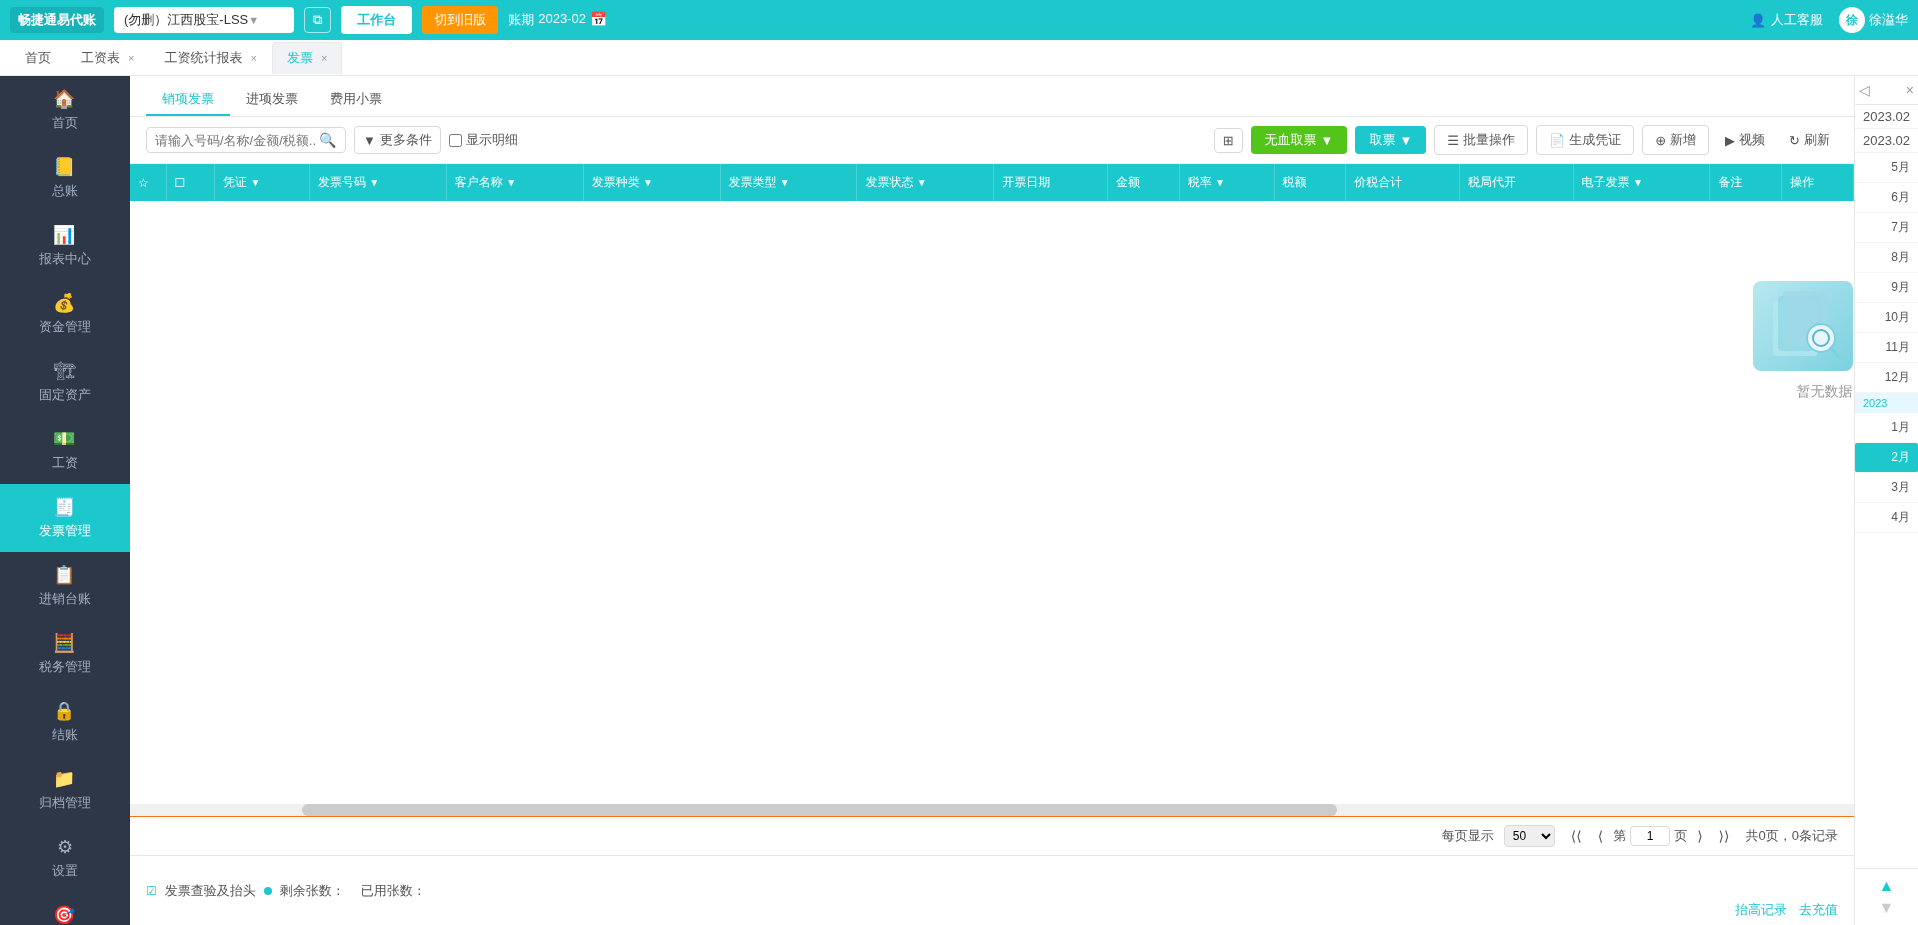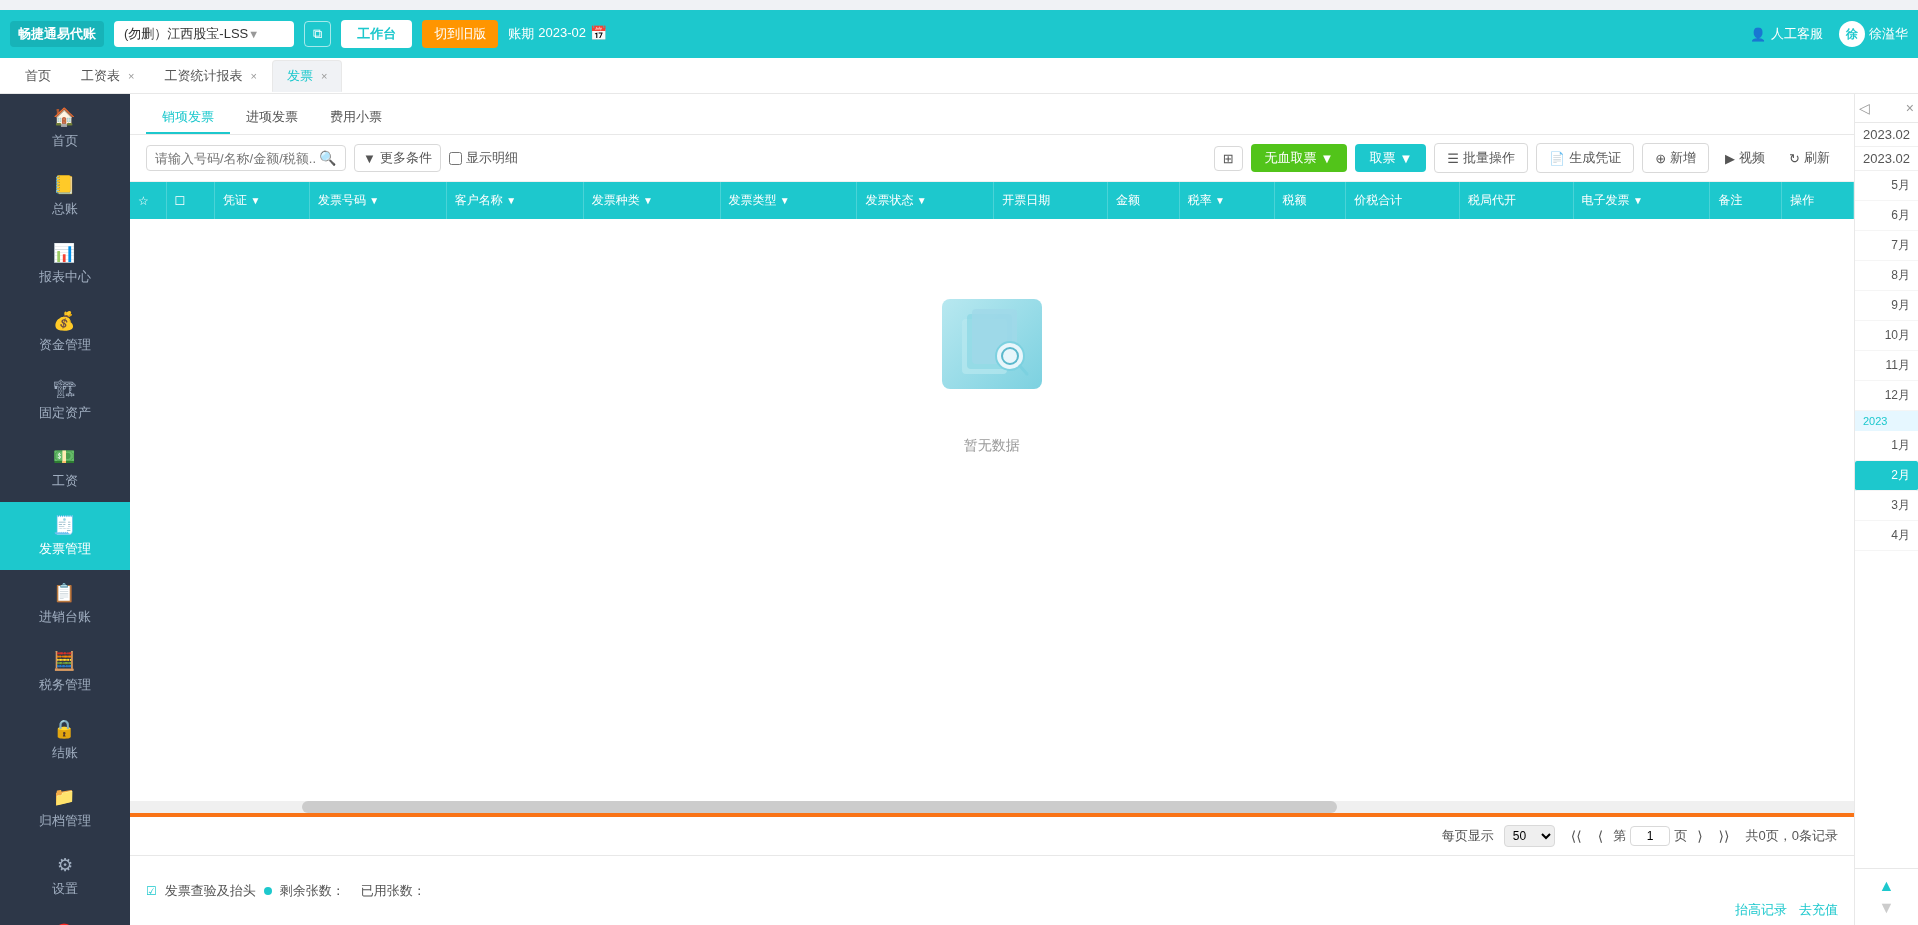--- a/index.html
+++ b/index.html
@@ -1,19 +1,19 @@
 <!DOCTYPE html>
 <html><head>
   <meta charset="utf-8">
   <style>
     * { box-sizing: border-box; margin: 0; padding: 0; font-family: "Microsoft YaHei", "微软雅黑", sans-serif; font-size: 13px; }
     body { width: 1918px; height: 925px; overflow: hidden; background: #f0f2f5; display: flex; flex-direction: column; }
 
     
-    .top-bar { height: 48px; background: #1dc8cd; display: flex; align-items: center; padding: 0 10px; gap: 10px; flex-shrink: 0; margin-top: 10px; }
+    .top-bar { height: 40px; background: #1dc8cd; display: flex; align-items: center; padding: 0 10px; gap: 10px; flex-shrink: 0; }
     .logo { background: #17b3b8; color: #fff; padding: 4px 8px; border-radius: 4px; font-size: 13px; font-weight: bold; white-space: nowrap; }
     .company-selector { background: #fff; border-radius: 4px; display: flex; align-items: center; padding: 4px 10px; cursor: pointer; min-width: 180px; font-size: 13px; }
     .company-selector span { color: #333; }
     .company-selector .chevron { color: #999; font-size: 11px; }
     .copy-btn { background: transparent; border: 1px solid rgba(255,255,255,0.6); border-radius: 4px; color: #fff; padding: 4px 8px; cursor: pointer; font-size: 13px; }
     .workbench-btn { background: #fff; color: #1dc8cd; border: none; border-radius: 4px; padding: 5px 16px; font-size: 13px; cursor: pointer; font-weight: bold; }
     .switch-btn { background: #ff9500; color: #fff; border: none; border-radius: 4px; padding: 5px 12px; font-size: 13px; cursor: pointer; }
     .period-label { color: #fff; font-size: 13px; display: flex; gap: 4px; }
     .period-label .period-icon { font-size: 14px; }
     .top-right { margin-left: auto; display: flex; align-items: center; gap: 16px; }
@@ -58,26 +58,26 @@
     .btn-outline { background: #fff; border: 1px solid #d9d9d9; border-radius: 4px; padding: 5px 12px; cursor: pointer; font-size: 13px; color: #555; display: flex; align-items: center; gap: 4px; }
     .btn-text { background: transparent; border: none; color: #555; cursor: pointer; font-size: 13px; padding: 5px 8px; display: flex; align-items: center; gap: 4px; }
 
     
     .table-container { flex: 1; overflow: auto; padding: 0; background: #fff; }
     table { width: 100%; border-collapse: collapse; min-width: 1400px; }
     thead tr { background: #1dc8cd; color: #fff; }
     thead th { padding: 10px 8px; text-align: left; font-size: 12px; font-weight: normal; white-space: nowrap; border-right: 1px solid rgba(255,255,255,0.2); }
     thead th:first-child { width: 36px; }
     tbody { background: #fff; }
-    .empty-state { display: flex; flex-direction: column; align-items: center; justify-content: center; padding: 80px 1px; gap: 36px; }
+    .empty-state { display: flex; flex-direction: column; align-items: flex-end; justify-content: center; padding: 80px 1px; }
     .empty-icon { width: 100px; height: 90px; background: linear-gradient(135deg, #b8e8f0, #7cd1e0); border-radius: 8px; display: flex; align-items: center; justify-content: center; font-size: 48px; margin-bottom: 12px; position: relative; }
     .empty-text { color: #999; font-size: 14px; }
 
     
-    .footer { background: #fff; border-top: 4px solid #f97316; padding: 8px 16px; display: flex; align-items: center; gap: 16px; flex-shrink: 0; }
+    .footer { background: #fff; border-top: 1px solid #f97316; padding: 8px 16px; display: flex; align-items: center; gap: 16px; flex-shrink: 0; }
     .footer-right { margin-left: auto; display: flex; align-items: center; gap: 8px; font-size: 12px; color: #555; }
     .pagination { display: flex; align-items: center; gap: 4px; }
     .page-btn { background: transparent; border: none; color: #555; cursor: pointer; padding: 2px 6px; font-size: 14px; }
     .page-input { width: 40px; text-align: center; border: 1px solid #d9d9d9; border-radius: 4px; padding: 2px 4px; font-size: 12px; }
 
     
     .status-bar { background: #fff; border-top: 1px solid #e8e8e8; padding: 6px 16px; display: flex; align-items: center; gap: 16px; font-size: 12px; flex-shrink: 0; }
     .status-left { display: flex; align-items: center; gap: 8px; color: #555; }
     .status-right { margin-left: auto; display: flex; align-items: center; gap: 12px; }
     .status-link { color: #1dc8cd; cursor: pointer; text-decoration: none; margin-top: 39px; }

